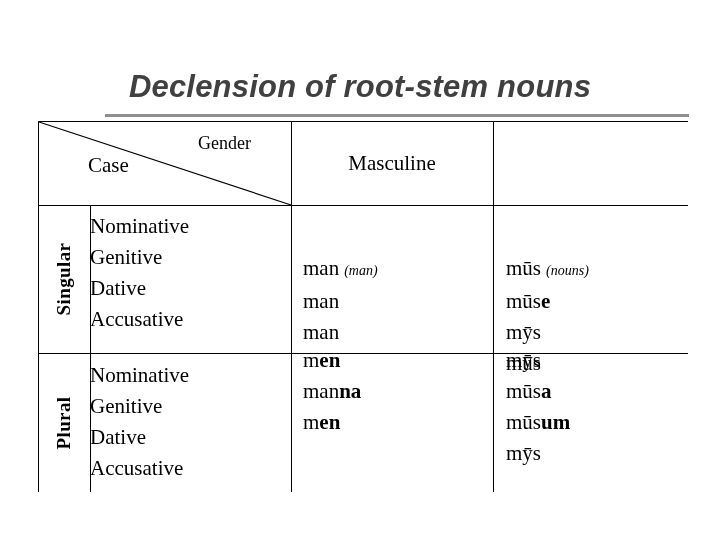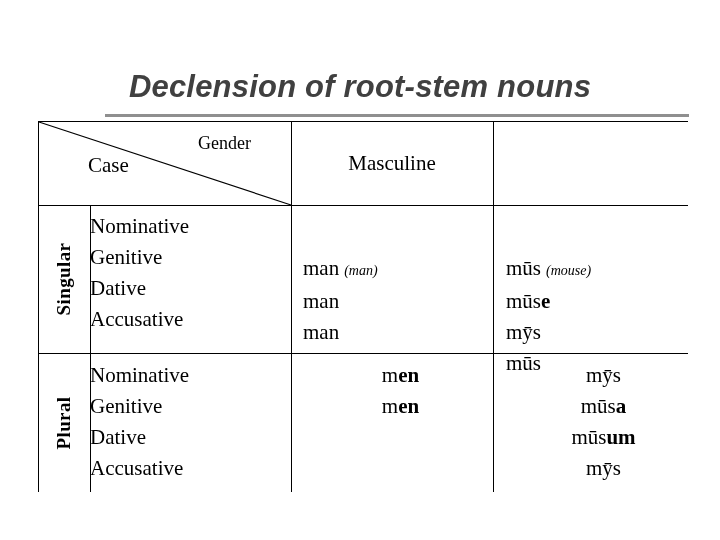--- a/index.html
+++ b/index.html
@@ -154,21 +154,21 @@
   }
 
   
   .forms {
     position: absolute;
     width: 195px;
   }
   .forms.masc { left: 265px; }
   .forms.fem  { left: 468px; }
   .forms.sg   { top: 90px; margin-top: 42px; }
-  .forms.pl   { top: 239px; text-align: center; }
+  .forms.pl   { top: 224px; }
   .forms div {
     font-size: 21px;
     line-height: 31px;
     white-space: nowrap;
   }
   .forms .stem { font-weight: normal; }
   .forms .ending { font-weight: bold; }
   .forms .gloss {
     font-style: italic;
     font-size: 14px;
@@ -223,28 +223,29 @@
     <div>Accusative</div>
   </div>
 
   <div class="forms masc sg">
     <div><span class="stem">man</span><span class="gloss">(man)</span></div>
     <div><span class="stem">man</span></div>
     <div><span class="stem">man</span></div>
   </div>
 
   <div class="forms fem sg">
-    <div><span class="stem">mūs</span><span class="gloss">(mouse)</span></div>
+    <div><span class="stem">mūs</span><span class="gloss">(nouns)</span></div>
     <div><span class="stem">mūs</span><span class="ending">e</span></div>
     <div><span class="stem">mȳs</span></div>
     <div><span class="stem">mūs</span></div>
   </div>
 
   <div class="forms masc pl">
     <div><span class="stem">m</span><span class="ending">en</span></div>
+    <div><span class="stem">man</span><span class="ending">na</span></div>
     <div><span class="stem">m</span><span class="ending">en</span></div>
   </div>
 
   <div class="forms fem pl">
     <div><span class="stem">mȳs</span></div>
     <div><span class="stem">mūs</span><span class="ending">a</span></div>
     <div><span class="stem">mūs</span><span class="ending">um</span></div>
     <div><span class="stem">mȳs</span></div>
   </div>
 

